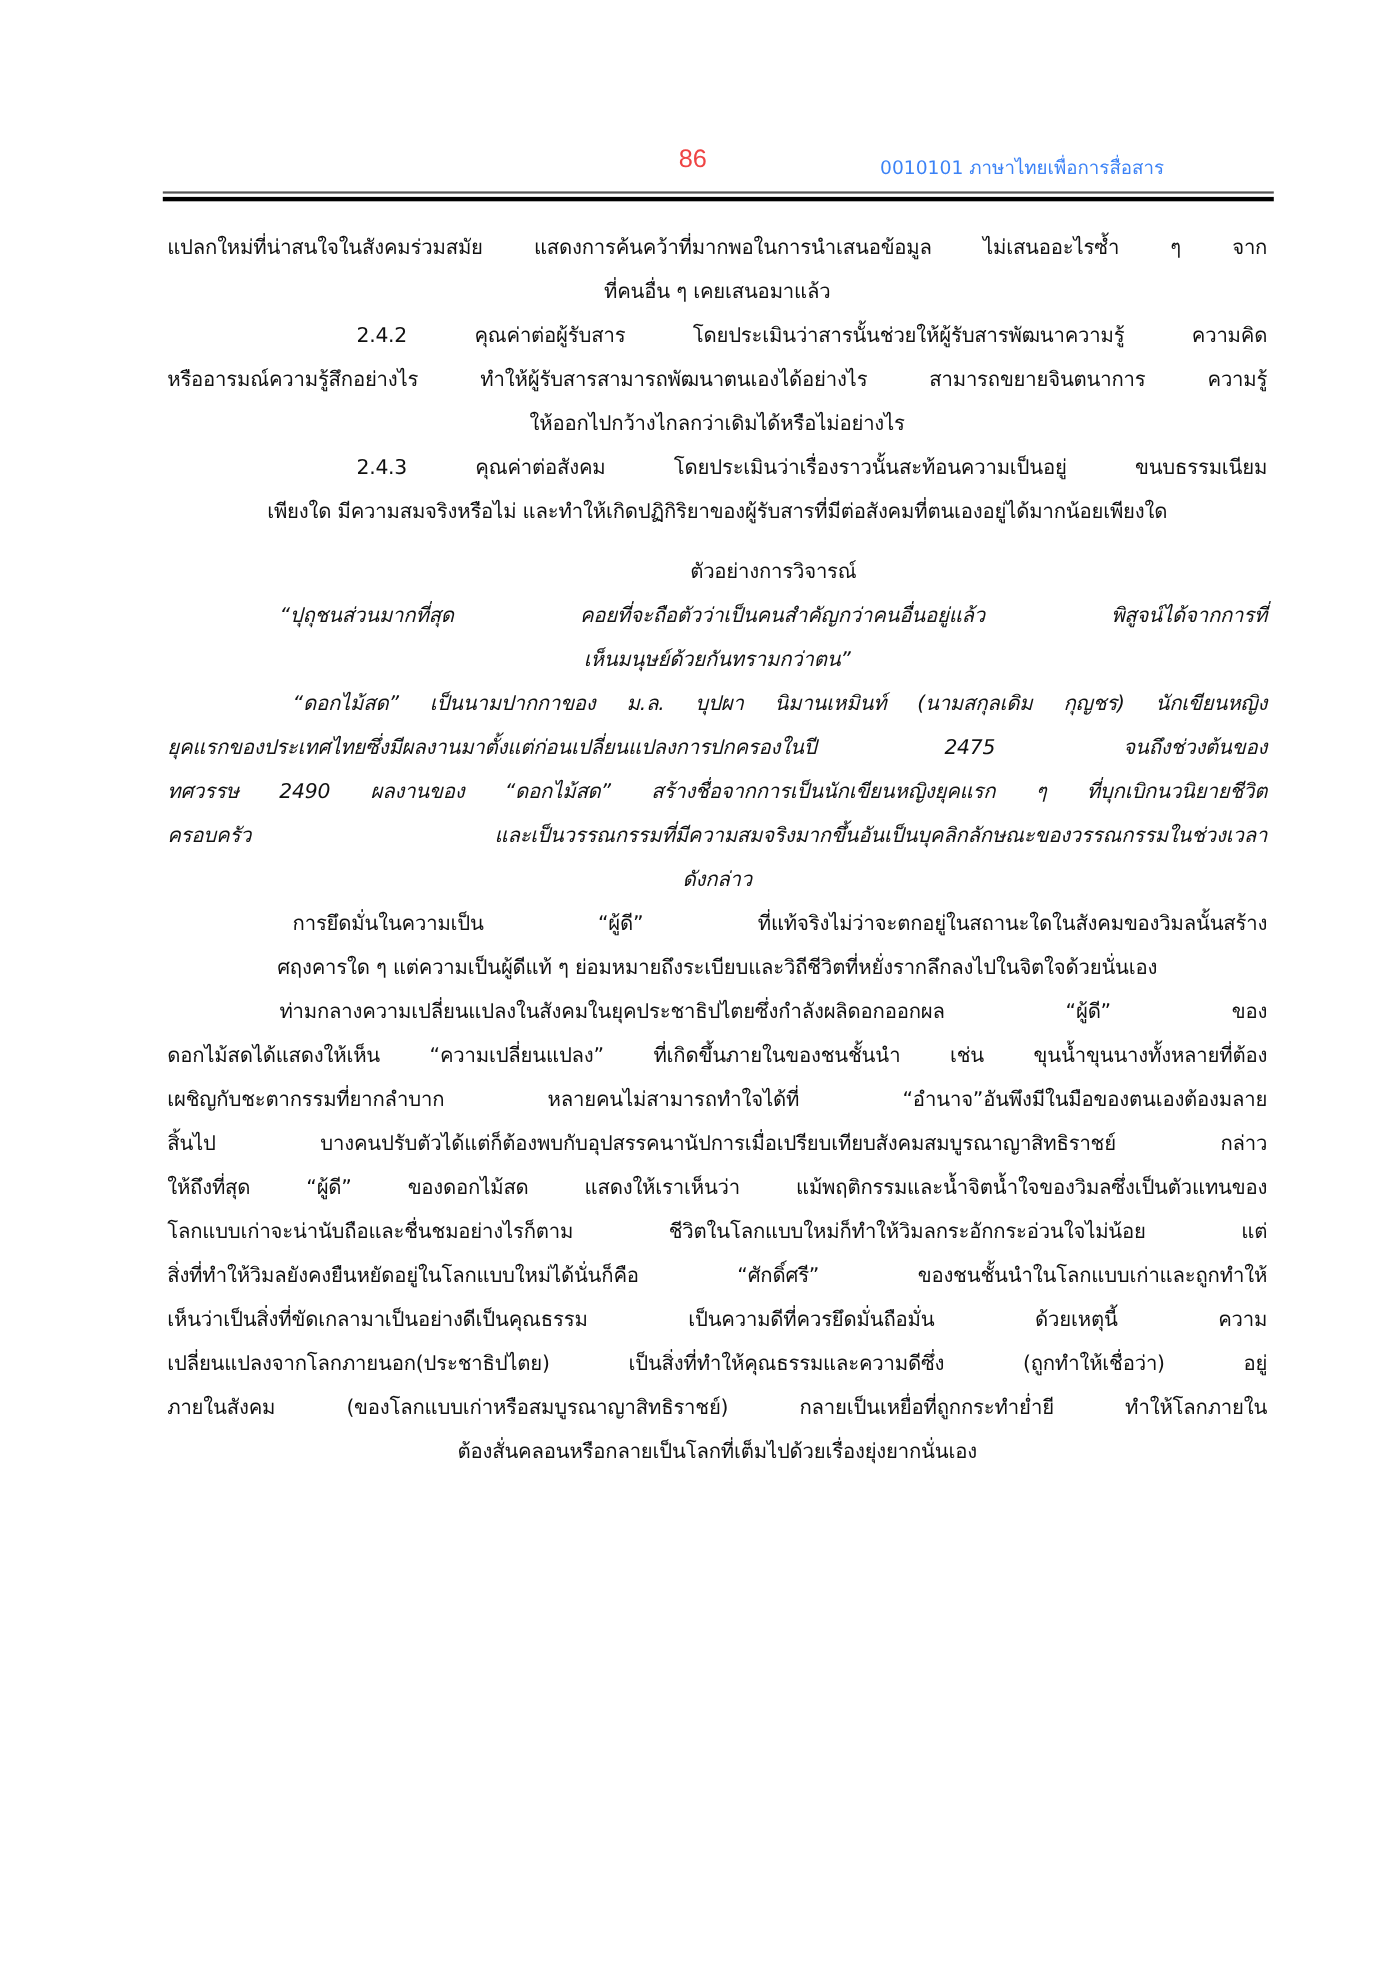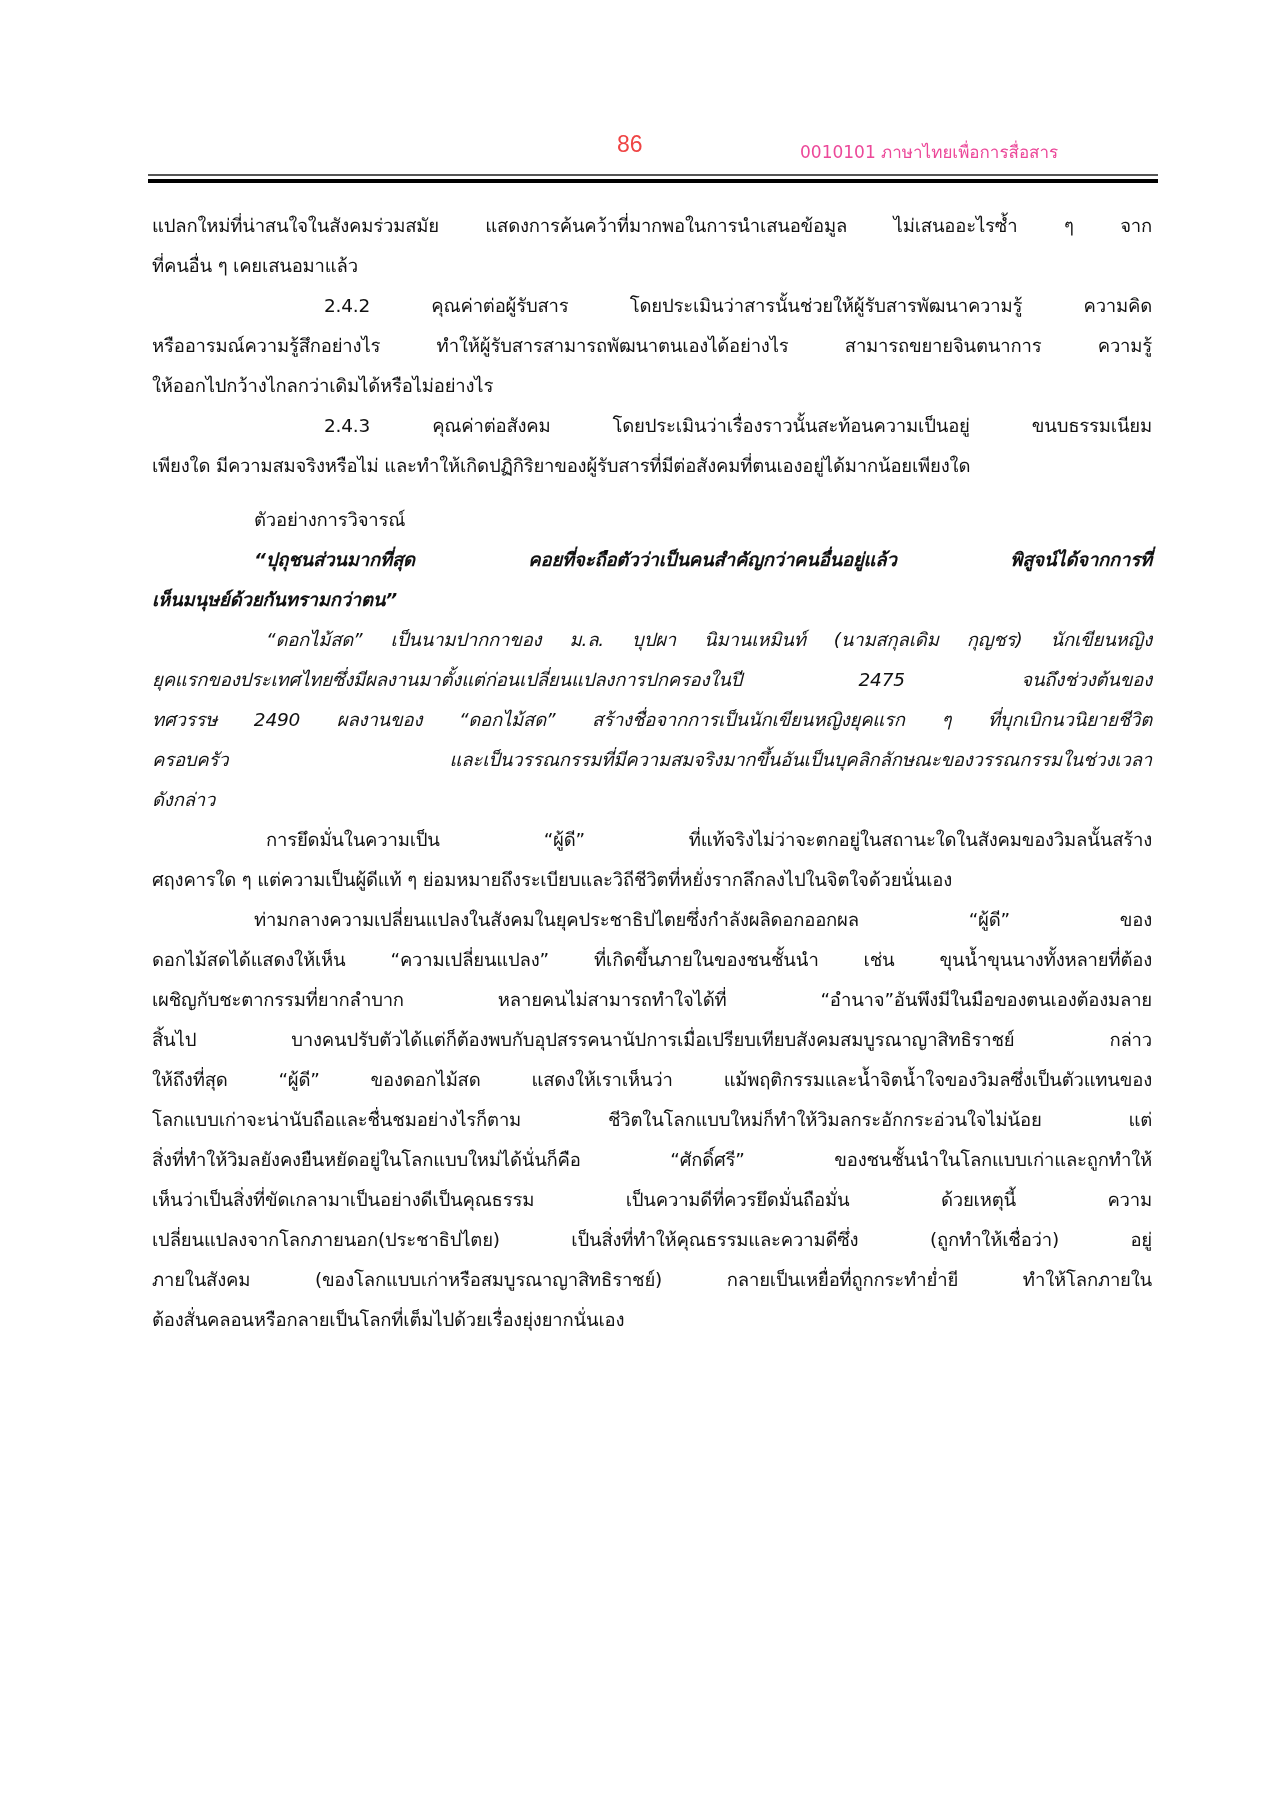--- a/index.html
+++ b/index.html
@@ -1,30 +1,30 @@
 <!DOCTYPE html>
 <html><head>
 <meta charset="utf-8">
 <style>
   html, body { margin: 0; padding: 0; background: #ffffff; }
   body { width: 1273px; height: 1800px; position: relative; overflow: hidden;
          font-family: "DejaVu Sans", "Liberation Sans", sans-serif; color: #111; }
   .page-number { position: absolute; left: 617px; top: 131px; font-size: 23px;
                  font-family: "Liberation Sans", sans-serif; color: #ef4444; }
-  .running-head { position: absolute; left: 800px; top: 138px; font-size: 17px; color: #ec4899; }
+  .running-head { position: absolute; left: 800px; top: 138px; font-size: 17px; color: #3b82f6; }
   .rule-thin { position: absolute; left: 148px; width: 1010px; top: 174px; height: 2px; background: #555; }
   .rule-thick { position: absolute; left: 148px; width: 1010px; top: 179px; height: 4px; background: #000; }
   .body { position: absolute; left: 152px; top: 206px; width: 1000px; }
-  .line { font-size: 18.5px; line-height: 40px; height: 40px; white-space: nowrap; letter-spacing: -0.2px; }
+  .line { font-size: 18.5px; line-height: 40px; height: 40px; white-space: nowrap; letter-spacing: -0.2px; text-align: center; }
   .just { text-align: justify; text-align-last: justify; }
   .ind1 { padding-left: 172px; }
   .ind2 { padding-left: 102px; }
   .ind3 { padding-left: 114px; }
   .ital { font-style: italic; }
-  .boldital { font-style: italic; font-weight: bold; }
+  .boldital { font-style: italic; font-weight: normal; }
   .gap { height: 14px; }
 </style>
 </head>
 <body>
 
 <div>
   <div class="page-number">86</div>
   <div class="running-head">0010101 ภาษาไทยเพื่อการสื่อสาร</div>
   <div class="rule-thin"></div>
   <div class="rule-thick"></div>

